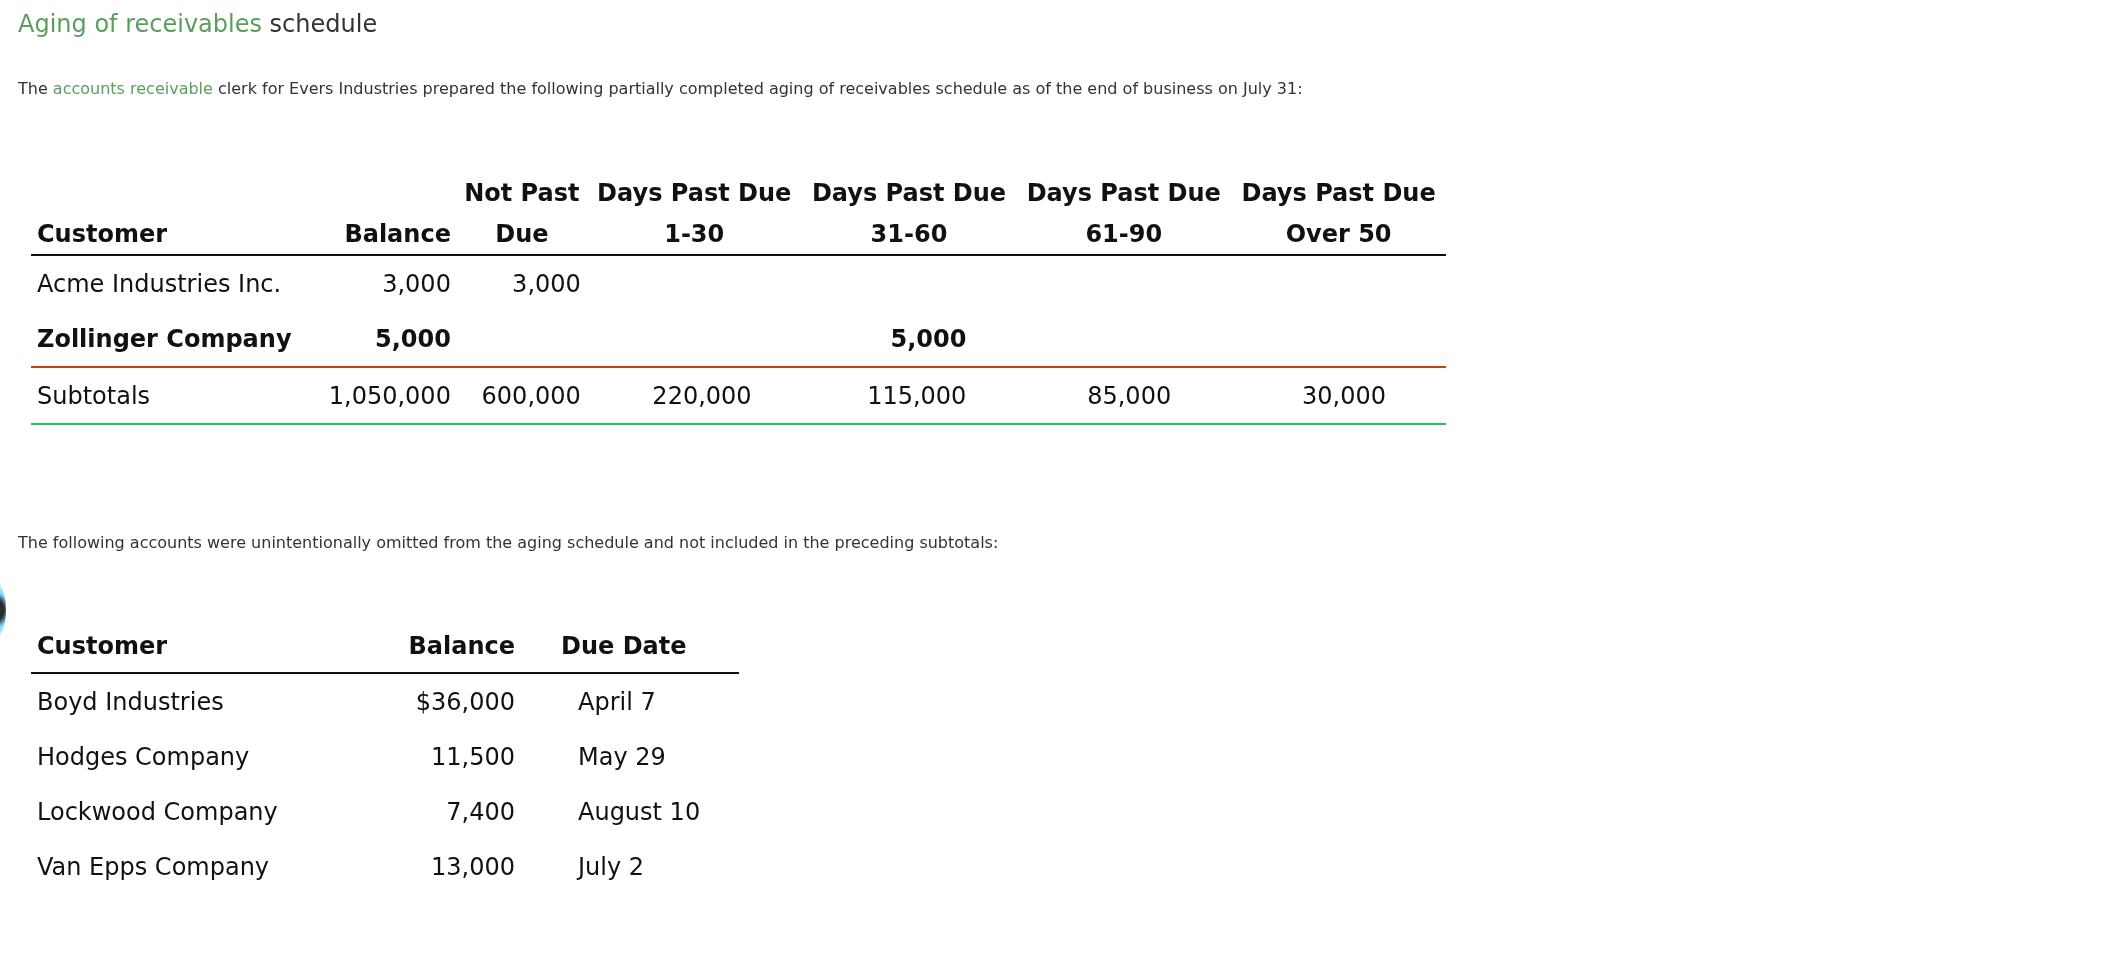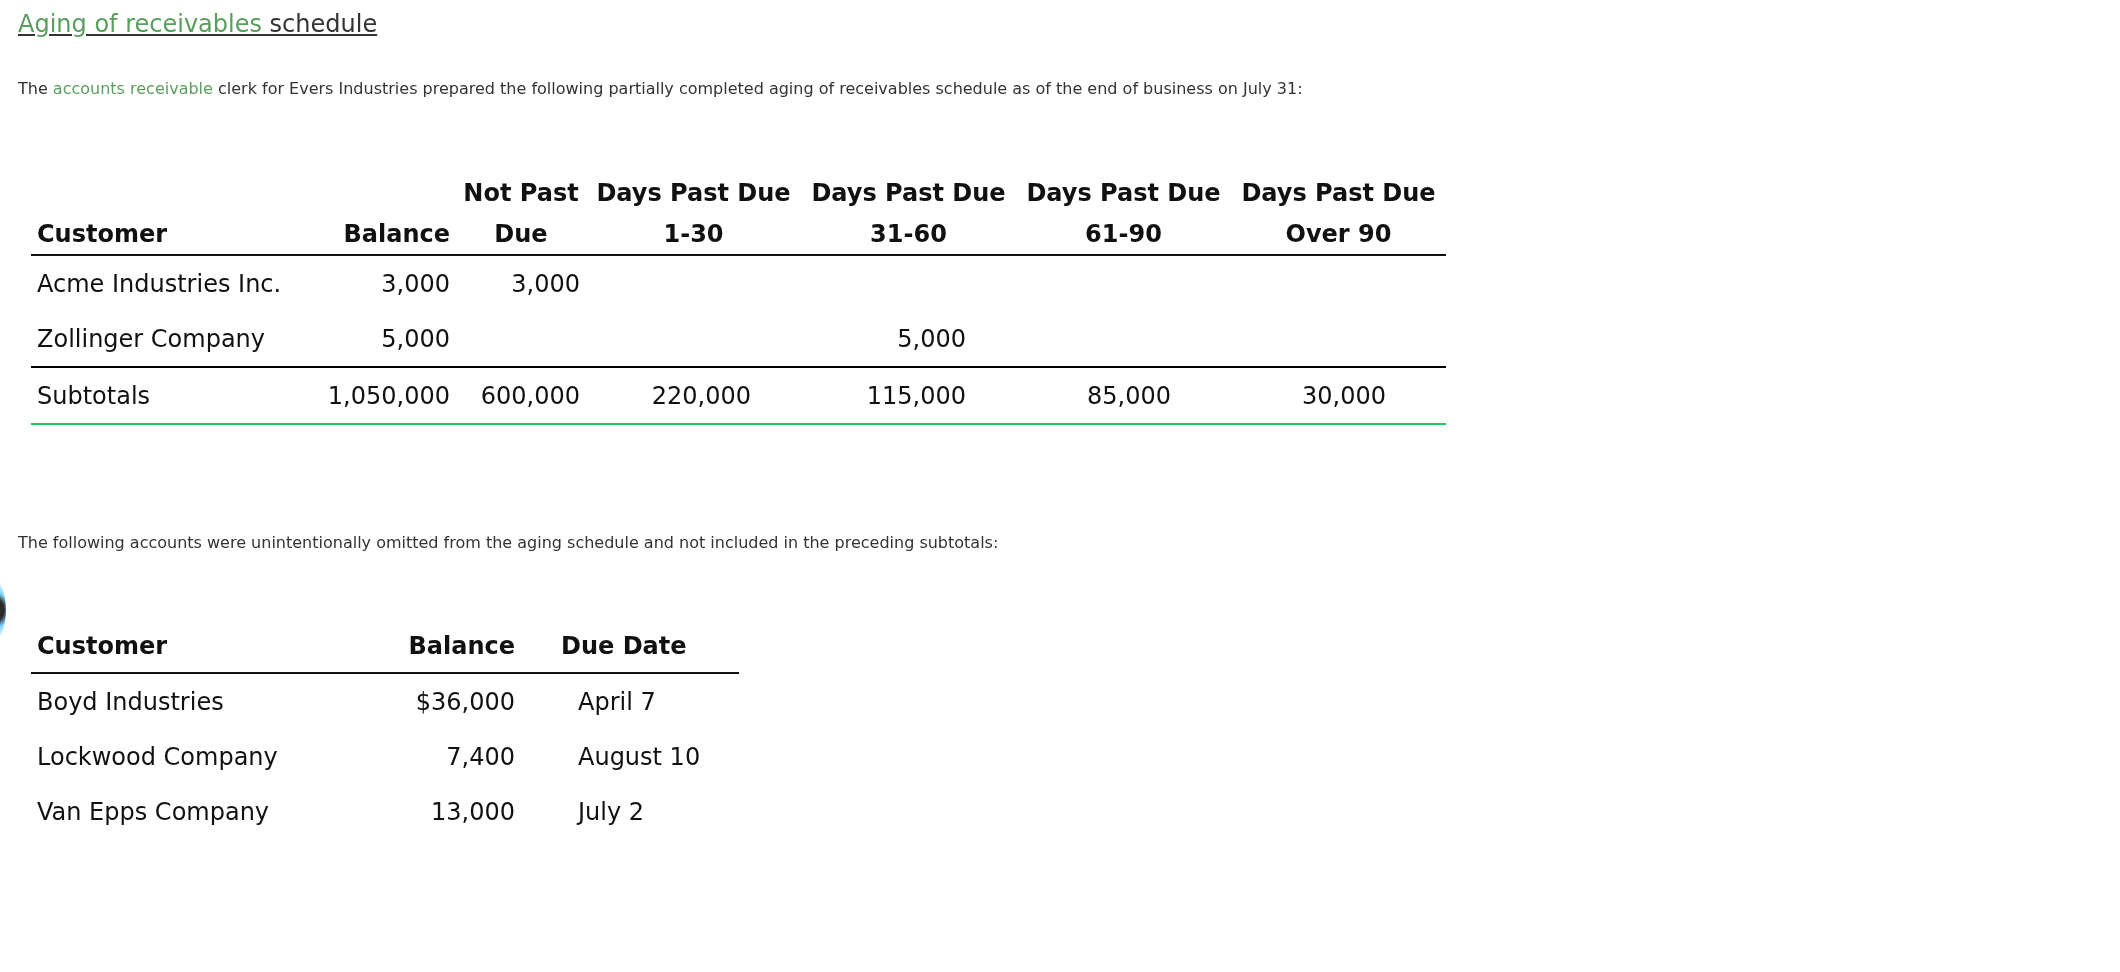--- a/index.html
+++ b/index.html
@@ -1,36 +1,36 @@
 <!DOCTYPE html>
 <html><head>
 <meta charset="utf-8">
 <style>
   html, body { margin: 0; padding: 0; background: #ffffff; }
   body {
     width: 2120px; height: 972px; overflow: hidden; position: relative;
     font-family: "DejaVu Sans", sans-serif; font-size: 24px; color: #333333;
   }
-  .title { position: absolute; left: 18px; top: 9px; font-size: 24px; line-height: 30px; text-decoration: underline; }
+  .title { position: absolute; left: 18px; top: 9px; font-size: 24px; line-height: 30px; }
   .link { color: #5a9e5e; cursor: pointer; }
   .para { position: absolute; left: 18px; font-size: 16px; line-height: 30px; white-space: nowrap; }
   .p1 { top: 74px; }
   .p2 { top: 528px; }
   table { position: absolute; left: 18px; border-collapse: collapse; color: #111111; font-size: 24px; margin-left: 13px; }
   th { font-weight: bold; padding: 0 6px; white-space: nowrap; }
   td { padding: 0 6px; white-space: nowrap; }
   .t1 { top: 172px; width: 1415px; }
   .t1 th { height: 42px; vertical-align: middle; text-align: center; }
   .t1 tr.hdr2 th { border-bottom: 2px solid #111; height: 40px; }
   .t1 th.left, .t1 td.left { text-align: left; }
   .t1 th.bal { text-align: right; }
   .t1 td { height: 55px; }
   .t1 td.num { text-align: right; }
   .t1 tr.dash td { border-bottom: 3px dashed #111; }
-  .t1 tr.sub-before td { border-bottom: 2px solid #000000; }
+  .t1 tr.sub-before td { border-bottom: 2px solid #c2410c; font-weight: bold; }
   .t1 tr.subtotal td { border-bottom: 2px solid #22c55e; }
   .t2 { top: 620px; width: 708px; }
   .t2 th { height: 52px; border-bottom: 2px solid #111; }
   .t2 td { height: 55px; }
   .glow {
     position: absolute; left: -30px; top: 575px; width: 36px; height: 70px;
     border-radius: 50%;
     background: radial-gradient(circle at 60% 50%, #2b2b2b 0 30%, #7fd6ff 45%, rgba(120,210,255,0) 75%);
   }
 </style>
@@ -65,21 +65,21 @@
     <th>Days Past Due</th>
     <th>Days Past Due</th>
   </tr>
   <tr class="hdr2">
     <th class="left">Customer</th>
     <th class="bal">Balance</th>
     <th>Due</th>
     <th>1-30</th>
     <th>31-60</th>
     <th>61-90</th>
-    <th>Over 90</th>
+    <th>Over 50</th>
   </tr>
   <tr>
     <td class="left">Acme Industries Inc.</td>
     <td class="num">3,000</td>
     <td class="num">3,000</td>
     <td class="num" style="padding-right:50px"></td>
     <td class="num" style="padding-right:50px"></td>
     <td class="num" style="padding-right:50px"></td>
     <td class="num" style="padding-right:50px"></td>
   </tr>
@@ -119,20 +119,25 @@
     <th style="text-align:left">Customer</th>
     <th style="text-align:right">Balance</th>
     <th style="text-align:left;padding-left:40px">Due Date</th>
   </tr>
   <tr>
     <td>Boyd Industries</td>
     <td style="text-align:right">$36,000</td>
     <td style="padding-left:57px">April 7</td>
   </tr>
   <tr>
+    <td>Hodges Company</td>
+    <td style="text-align:right">11,500</td>
+    <td style="padding-left:57px">May 29</td>
+  </tr>
+  <tr>
     <td>Lockwood Company</td>
     <td style="text-align:right">7,400</td>
     <td style="padding-left:57px">August 10</td>
   </tr>
   <tr>
     <td>Van Epps Company</td>
     <td style="text-align:right">13,000</td>
     <td style="padding-left:57px">July 2</td>
   </tr>
 </tbody>

